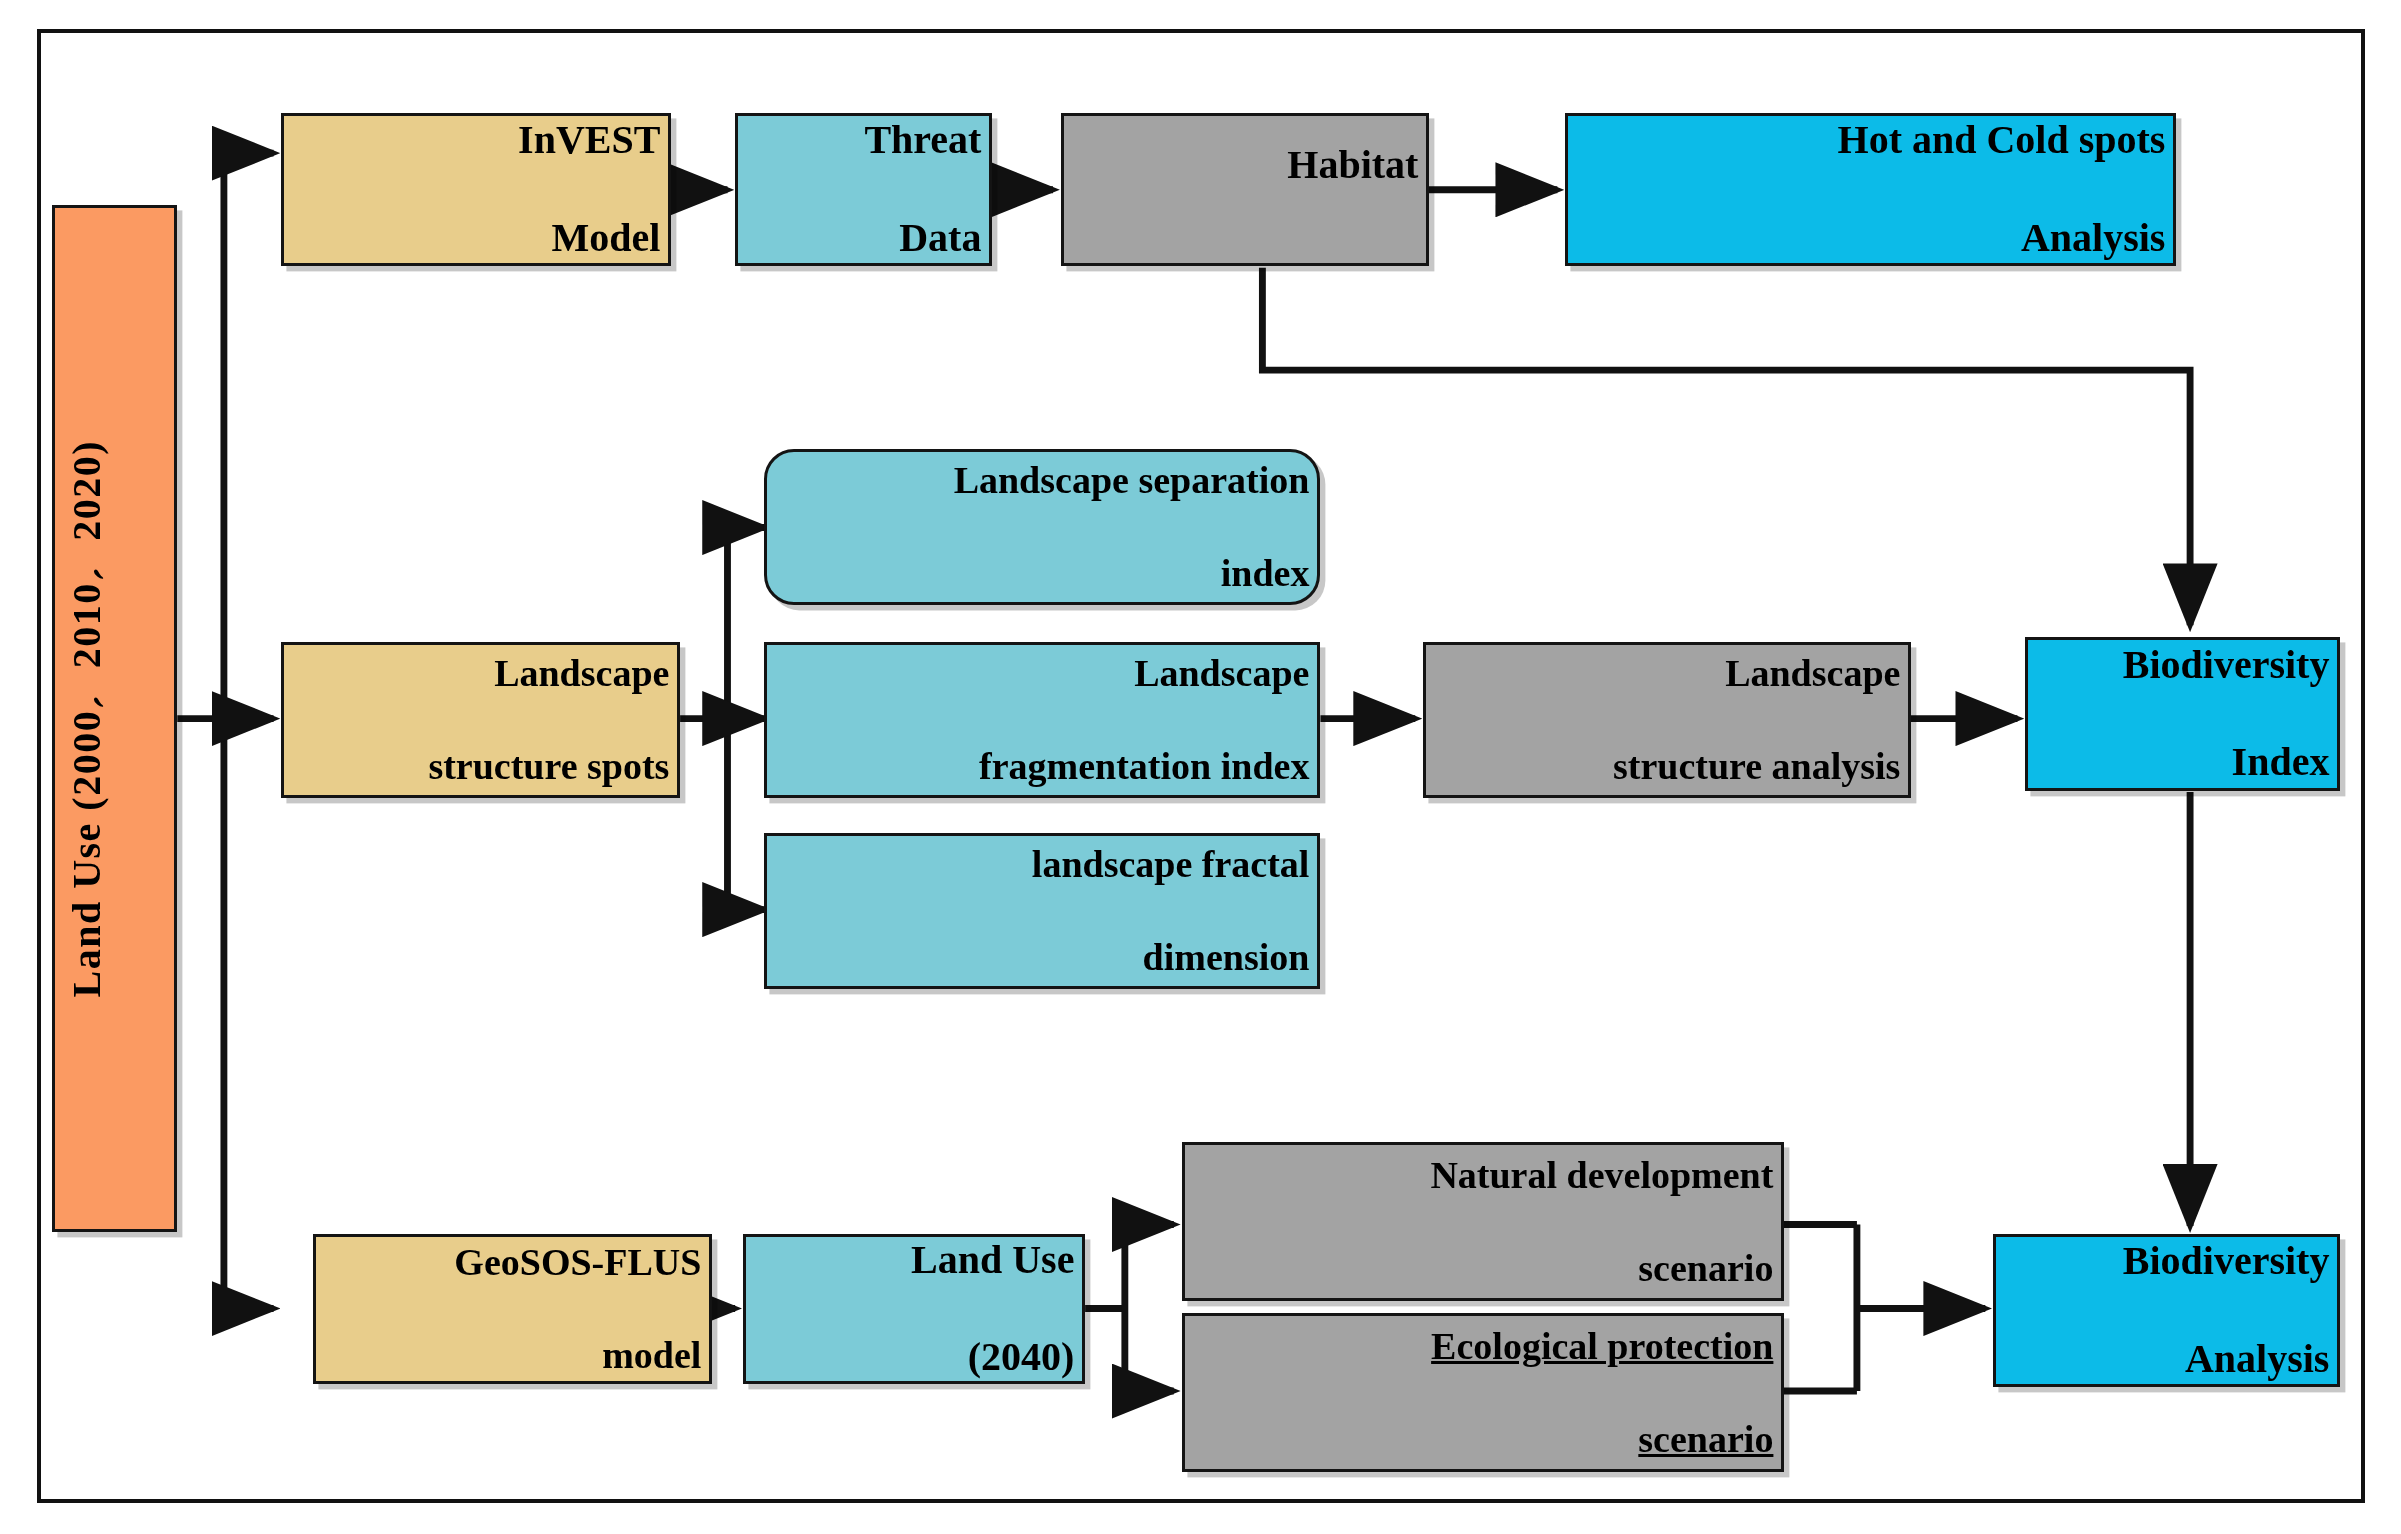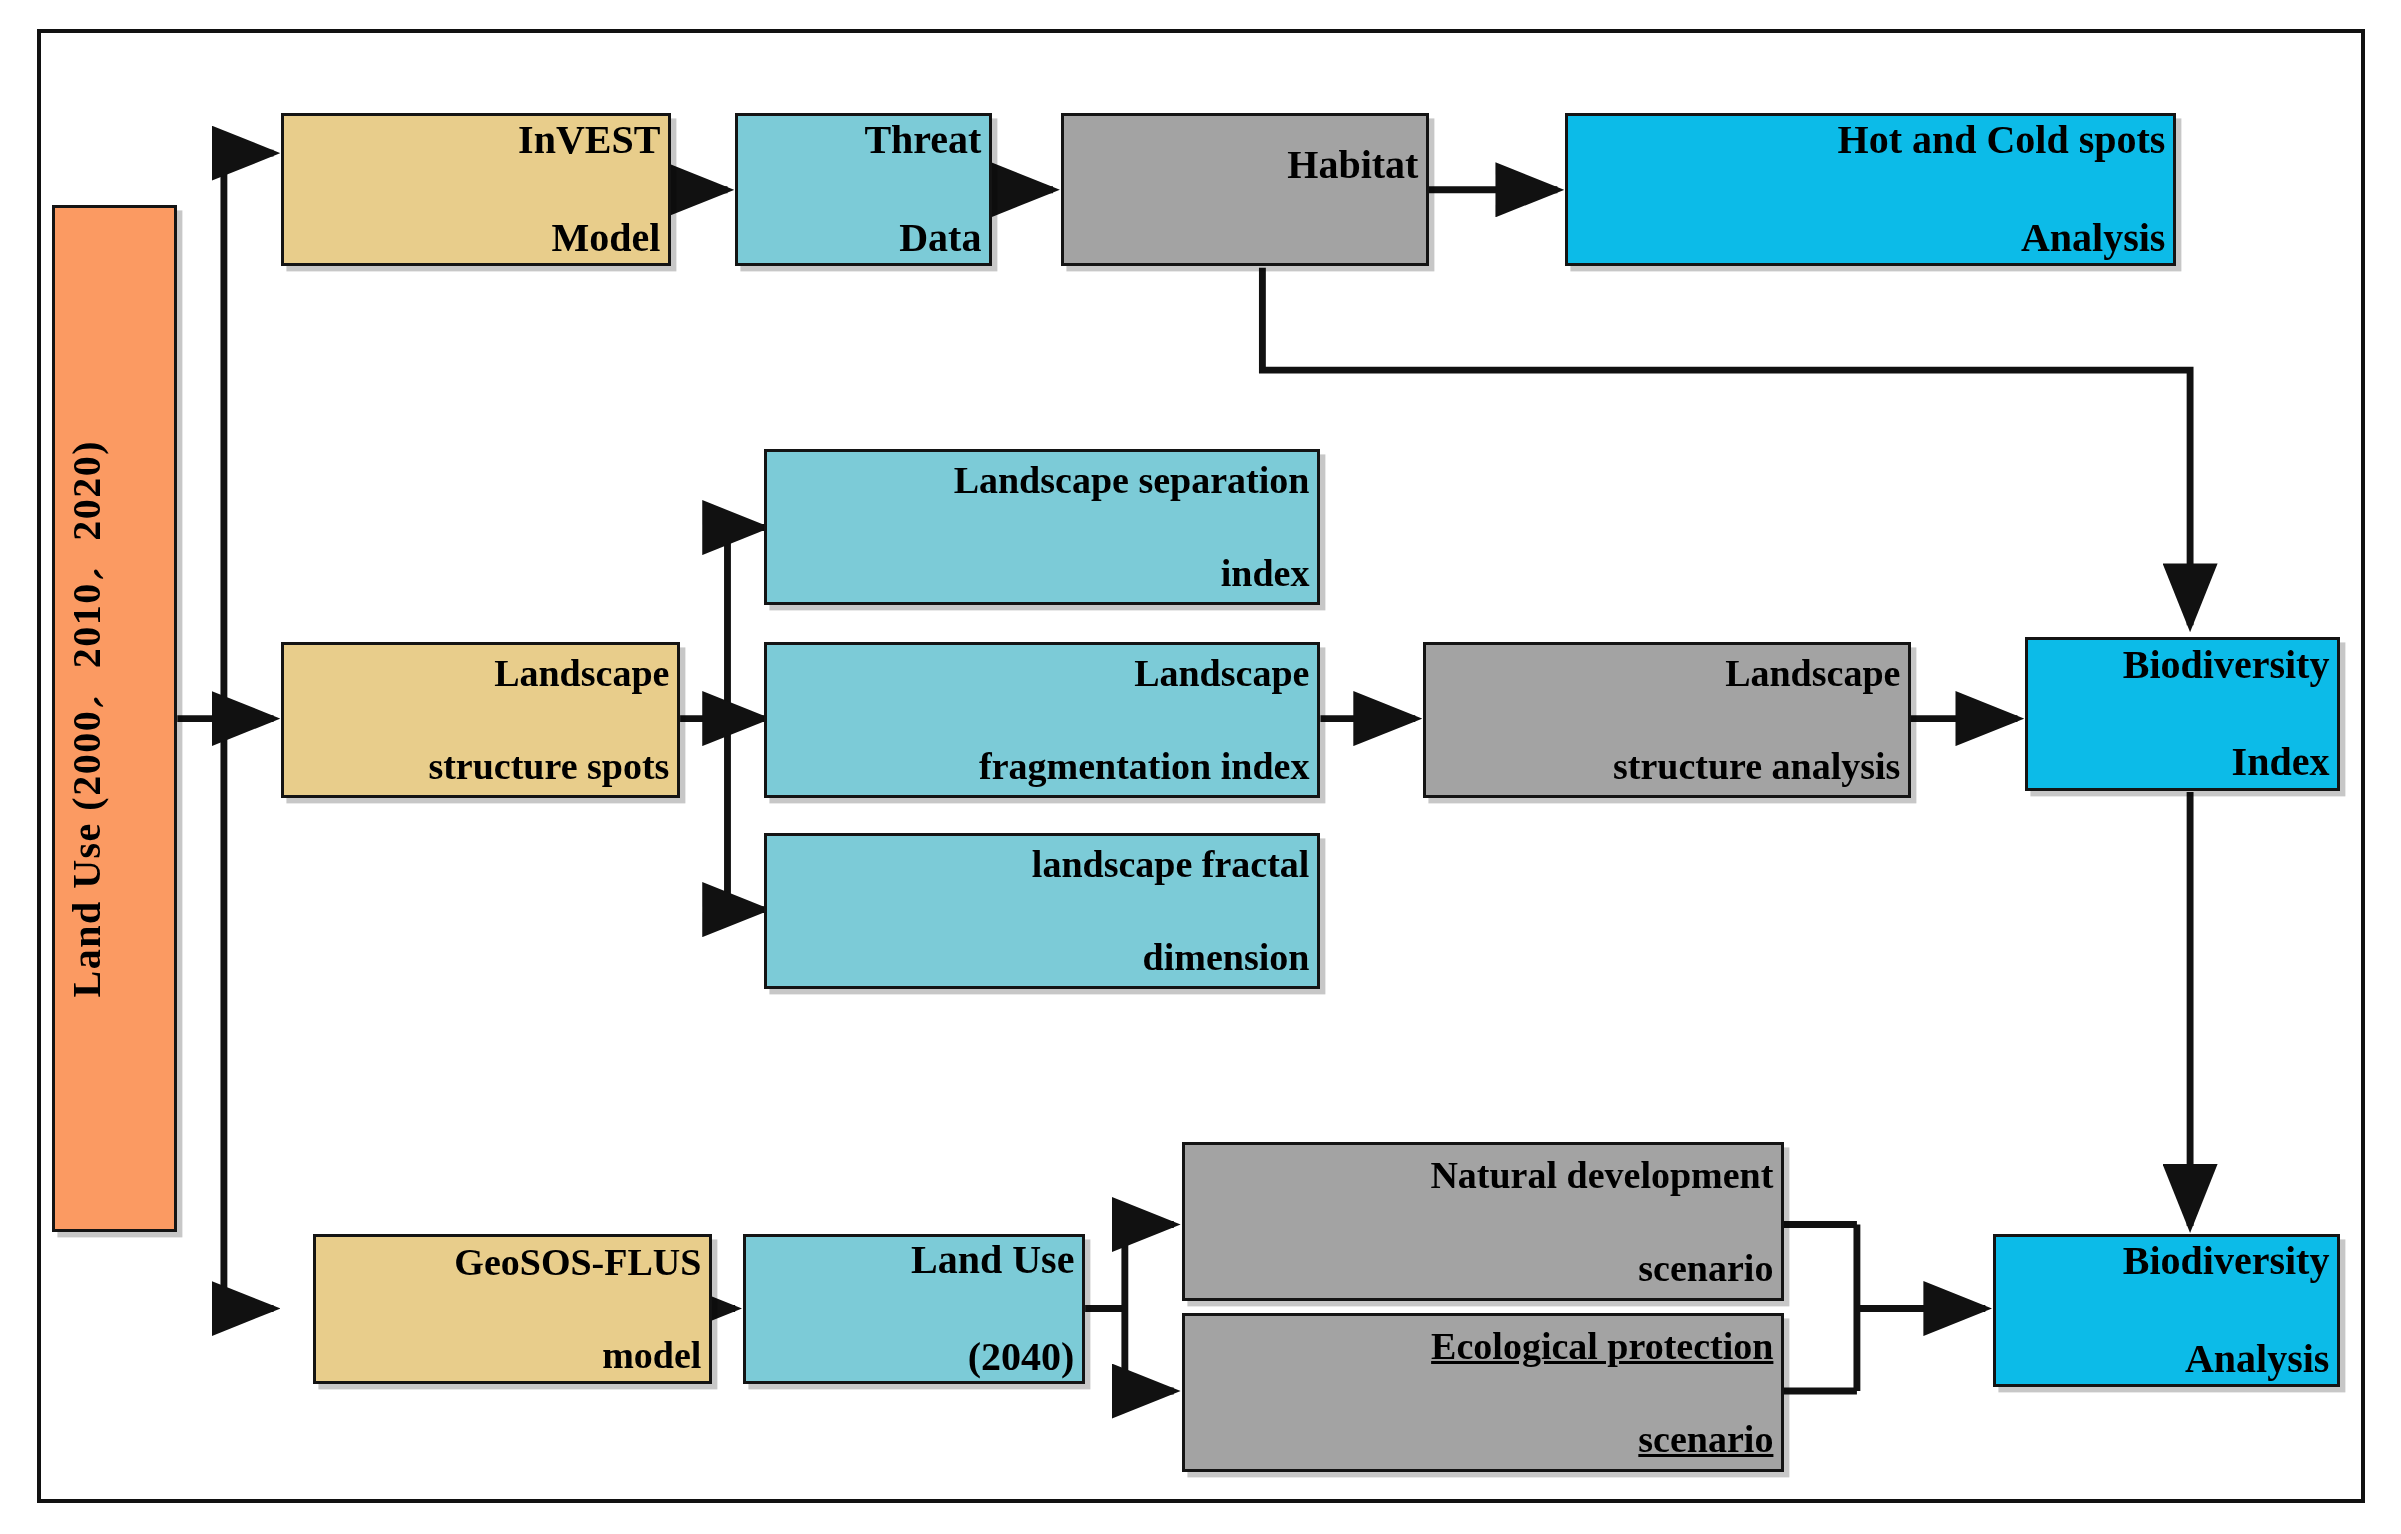--- a/index.html
+++ b/index.html
@@ -145,21 +145,21 @@
     </span>
   </div>
 
   <div class="node c-tan" style="left:281px; top:642px; width:399px; height:156px; font-size:38px;">
     <span>
       <span>Landscape</span><br>
       <span>structure spots</span>
     </span>
   </div>
 
-  <div class="node c-lblue" style="left:764px; top:449px; width:556px; height:156px; font-size:38px;">
+  <div class="node c-lblue" style="left:764px; top:449px; width:556px; height:156px; font-size:38px;border-radius:30px;">
     <span>
       <span>Landscape separation</span><br>
       <span>index</span>
     </span>
   </div>
 
   <div class="node c-lblue" style="left:764px; top:642px; width:556px; height:156px; font-size:38px;">
     <span>
       <span>Landscape</span><br>
       <span>fragmentation index</span>

